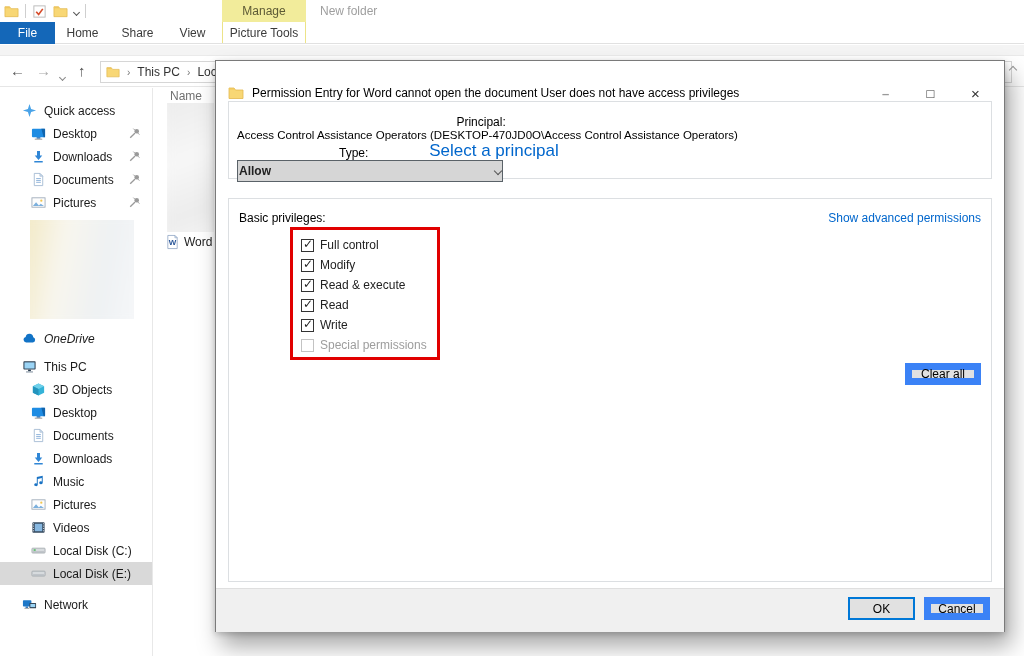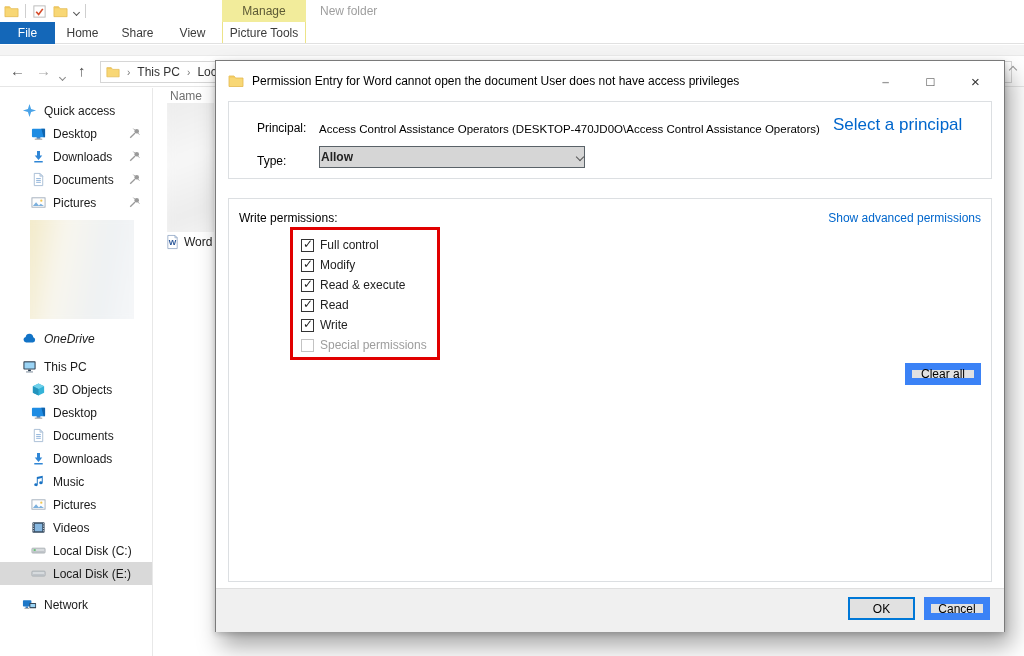--- a/index.html
+++ b/index.html
@@ -51,30 +51,30 @@
 
   
   .name-header{position:absolute;left:170px;top:89px;color:#707070;}
   .file-thumb{position:absolute;left:167px;top:103px;width:47px;height:129px;overflow:hidden;}
   .file-thumb .inner{width:100%;height:100%;background:linear-gradient(160deg,#e9e9e9,#f7f7f7 45%,#ececec 75%,#fafafa);filter:blur(5px);transform:scale(1.3);}
   .file-row{position:absolute;left:165px;top:234px;display:flex;align-items:center;gap:4px;white-space:nowrap;}
   .file-row .icon{width:15px;height:16px;}
 
   
   .dialog{position:absolute;left:215px;top:60px;width:790px;height:572px;background:#fff;border:1px solid #7a7a7a;box-shadow:6px 14px 22px rgba(0,0,0,.35), 0 2px 6px rgba(0,0,0,.2);z-index:10;}
-  .dlg-titlebar{position:absolute;left:0;top:4px;width:100%;height:32px;background:#fff;display:flex;align-items:center;}
+  .dlg-titlebar{position:absolute;left:0;top:16px;width:100%;height:32px;background:#fff;display:flex;align-items:center;}
   .dlg-titlebar .icon{width:16px;height:16px;margin:0 8px 0 12px;}
   .dlg-title{color:#000;white-space:nowrap;overflow:hidden;}
   .dlg-btns{position:absolute;right:6px;top:0;height:32px;display:flex;}
   .dlg-btn{width:45px;height:32px;display:flex;align-items:center;justify-content:center;color:#333;font-size:13px;}
   .dlg-btn.min{color:#9a9a9a;font-weight:bold;}
   .groupbox{position:absolute;border:1px solid #dcdfe2;background:#fff;}
   .box1{left:12px;top:40px;width:764px;height:78px;}
   .box2{left:12px;top:137px;width:764px;height:384px;}
-  .prow{position:absolute;left:28px;display:flex;align-items:flex-end;white-space:nowrap;}
+  .prow{position:absolute;left:8px;display:flex;align-items:center;white-space:nowrap;flex-direction:column;}
   .prow .plabel{width:62px;color:#000;}
   .row-principal{top:13px;font-size:12px;}
   .principal-value{font-size:11.5px;color:#000;}
   .link{color:var(--accent);cursor:pointer;}
   .sel-principal{margin-left:13px;font-size:17px;}
   .row-type{top:44px;}
   .combo{width:266px;height:22px;background:#d6d6d6;border:1px solid #5a6268;display:flex;align-items:center;justify-content:space-between;padding:0 1px;}
   .combo .val{font-weight:600;color:#222;}
   .bp-label{position:absolute;left:10px;top:12px;color:#000;}
   .adv-link{position:absolute;right:10px;top:12px;}
@@ -404,21 +404,21 @@
       <div class="prow row-type">
         <span class="plabel">Type:</span>
         <div class="combo">
           <span class="val">Allow</span>
           <span class="chev"></span>
         </div>
       </div>
     </div>
 
     <div class="groupbox box2">
-      <div class="bp-label">Write permissions:</div>
+      <div class="bp-label">Basic privileges:</div>
       <div class="link adv-link">Show advanced permissions</div>
       <div class="cb-rows" id="cbrows">
           <div class="cb-row">
             <span class="cbox">
               <span class="mark">✓</span>
             </span>
             <span class="cb-label">Full control</span>
           </div>
           <div class="cb-row">
             <span class="cbox">

